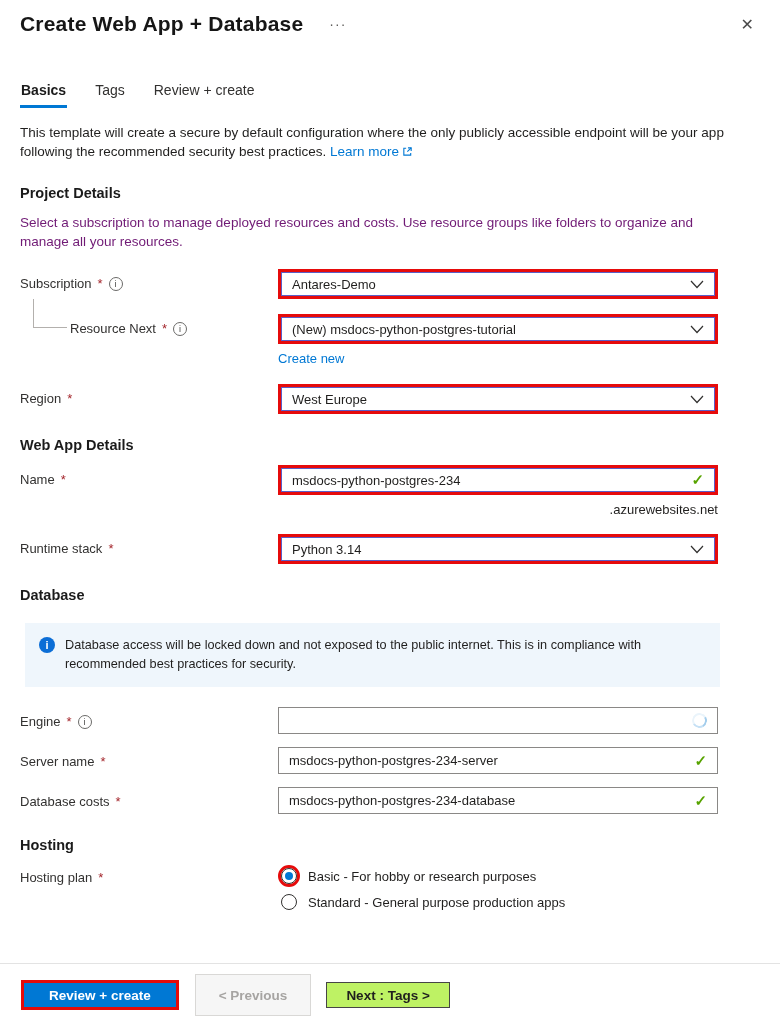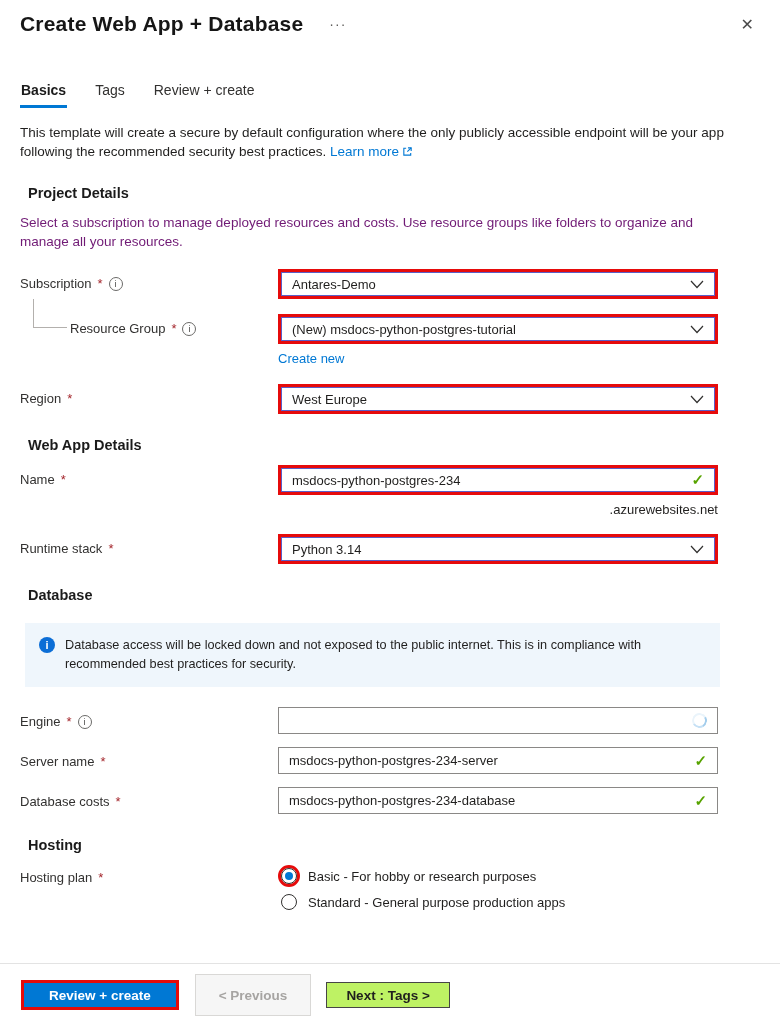--- a/index.html
+++ b/index.html
@@ -23,21 +23,21 @@
   
   .tabs { display: flex; gap: 27px; margin-top: 46px; font-size: 14px; }
   .tab { padding: 0 1px 7px; cursor: pointer; color: #323130; border-bottom: 3px solid transparent; }
   .tab.active { font-weight: 700; color: #1b1b1b; border-bottom-color: #0078d4; }
 
   
   .intro { margin-top: 15px; font-size: 13.5px; line-height: 19px; color: #201f1e; max-width: 722px; }
   a.link { color: #0078d4; text-decoration: none; cursor: pointer; }
   .ext-icon { display: inline-block; vertical-align: -1px; margin-left: 3px; }
 
-  h2.section { margin: 23px 8px 0; font-size: 14.5px; font-weight: 700; color: #1b1b1b; }
+  h2.section { margin: 23px 0 0; font-size: 14.5px; font-weight: 700; color: #1b1b1b; }
   .section-desc { margin-top: 12px; font-size: 13.5px; line-height: 19px; color: #701a75; max-width: 722px; }
 
   
   .row { display: flex; align-items: flex-start; }
   .label-col { width: 258px; flex: none; padding-top: 7px; font-size: 13px; color: #323130;
                display: flex; align-items: center; gap: 6px; }
   .req { color: #a4262c; font-size: 13px; }
   .info-icon { width: 14px; height: 14px; border: 1px solid #6b6a68; border-radius: 50%;
                font-size: 9px; line-height: 12px; text-align: center; color: #494847;
                font-style: normal; cursor: pointer; flex: none; }
@@ -145,21 +145,21 @@
                   <path d="M1 1 L7 7.5 L13 1" fill="none" stroke="#323130" stroke-width="1.2"></path>
                 </svg>
               </span>
           </div>
         </div>
       </div>
     </div>
 
     <div class="row mt15">
       <div class="label-col indent">
-        <span>Resource Group</span>
+        <span>Resource Next</span>
         <span class="req">*</span>
         <i class="info-icon">i</i>
       </div>
       <div class="field-col">
         <div class="hl">
           <div class="select">
             <span>(New) msdocs-python-postgres-tutorial</span>
             <span class="chev">
                 <svg width="14" height="9" viewBox="0 0 14 9">
                   <path d="M1 1 L7 7.5 L13 1" fill="none" stroke="#323130" stroke-width="1.2"></path>

